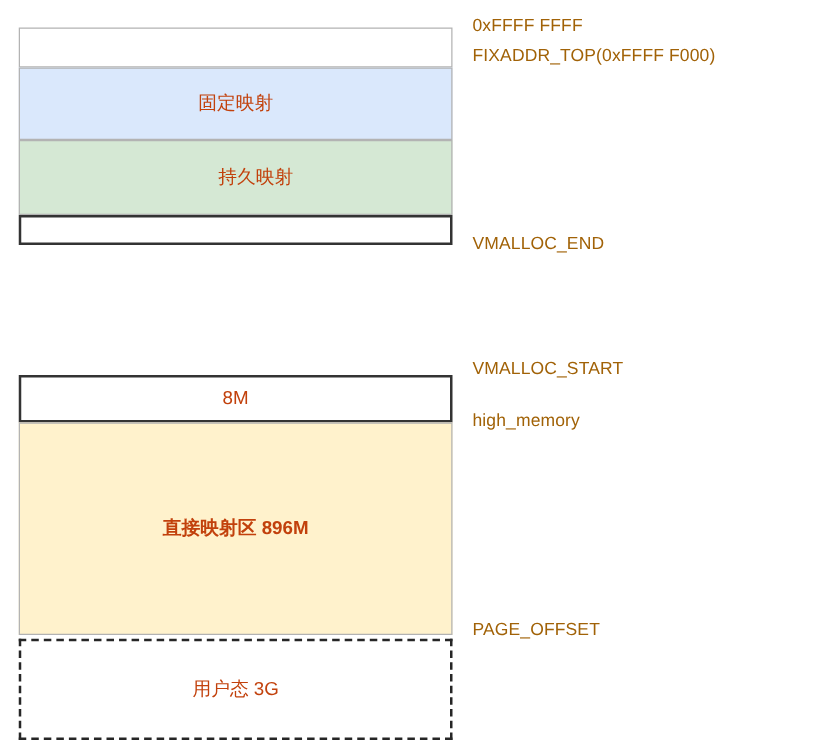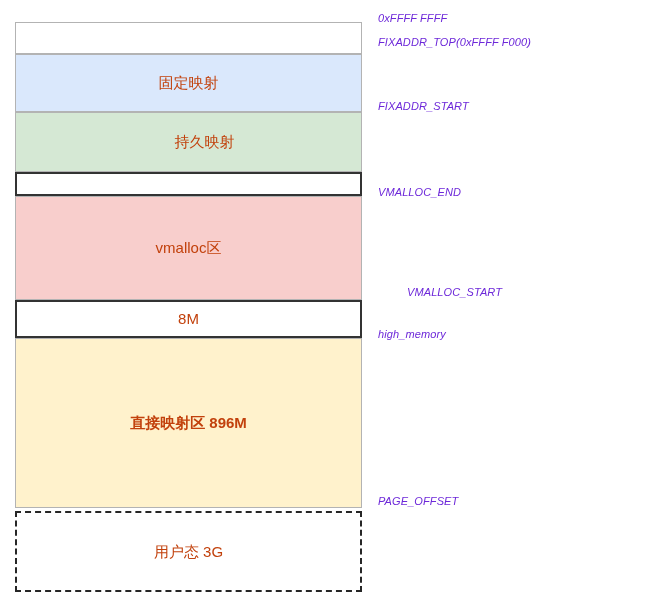--- a/index.html
+++ b/index.html
@@ -53,26 +53,25 @@
   }
   
   .edge-dashed {
     border: 2px dashed #262626;
   }
 
   
   .marker {
     position: absolute;
     left: 378px;
-    font-size: 11px;
+    font-size: 14px;
     line-height: 1.25;
-    color: #6d28d9;
+    color: #a16207;
     white-space: nowrap;
     letter-spacing: 0.1px;
-    font-style: italic;
   }
 </style>
 </head>
 <body>
 
 <div id="canvas">
 
   <div class="block edge-light" style="top:22px; height:32px; background:#ffffff;">
     <span class="lbl"></span>
   </div>
@@ -82,44 +81,40 @@
   </div>
 
   <div class="block edge-light" style="top:112px; height:60px; background:#d5e8d4;padding-left:32px;">
     <span class="lbl">持久映射</span>
   </div>
 
   <div class="block edge-dark" style="top:172px; height:24px; background:#ffffff;">
     <span class="lbl"></span>
   </div>
 
-  <div class="block edge-light" style="top:196px; height:104px; background:#f8cecc;">
-    <span class="lbl">vmalloc区</span>
-  </div>
 
   <div class="block edge-dark" style="top:300px; height:38px; background:#ffffff;">
     <span class="lbl">8M</span>
   </div>
 
   <div class="block edge-light" style="top:338px; height:170px; background:#fff2cc;font-weight:bold;">
     <span class="lbl">直接映射区 896M</span>
   </div>
 
   <div class="block edge-dashed" style="top:511px; height:81px; background:#ffffff;">
     <span class="lbl">用户态 3G</span>
   </div>
 
   <div class="marker" style="top:12px;">0xFFFF FFFF</div>
 
   <div class="marker" style="top:36px;">FIXADDR_TOP(0xFFFF F000)</div>
 
-  <div class="marker" style="top:100px;">FIXADDR_START</div>
 
 
   <div class="marker" style="top:186px;">VMALLOC_END</div>
 
-  <div class="marker" style="top:286px;margin-left:29px;">VMALLOC_START</div>
+  <div class="marker" style="top:286px;">VMALLOC_START</div>
 
   <div class="marker" style="top:328px;">high_memory</div>
 
   <div class="marker" style="top:495px;">PAGE_OFFSET</div>
 
 </div>
 
 </body></html>

